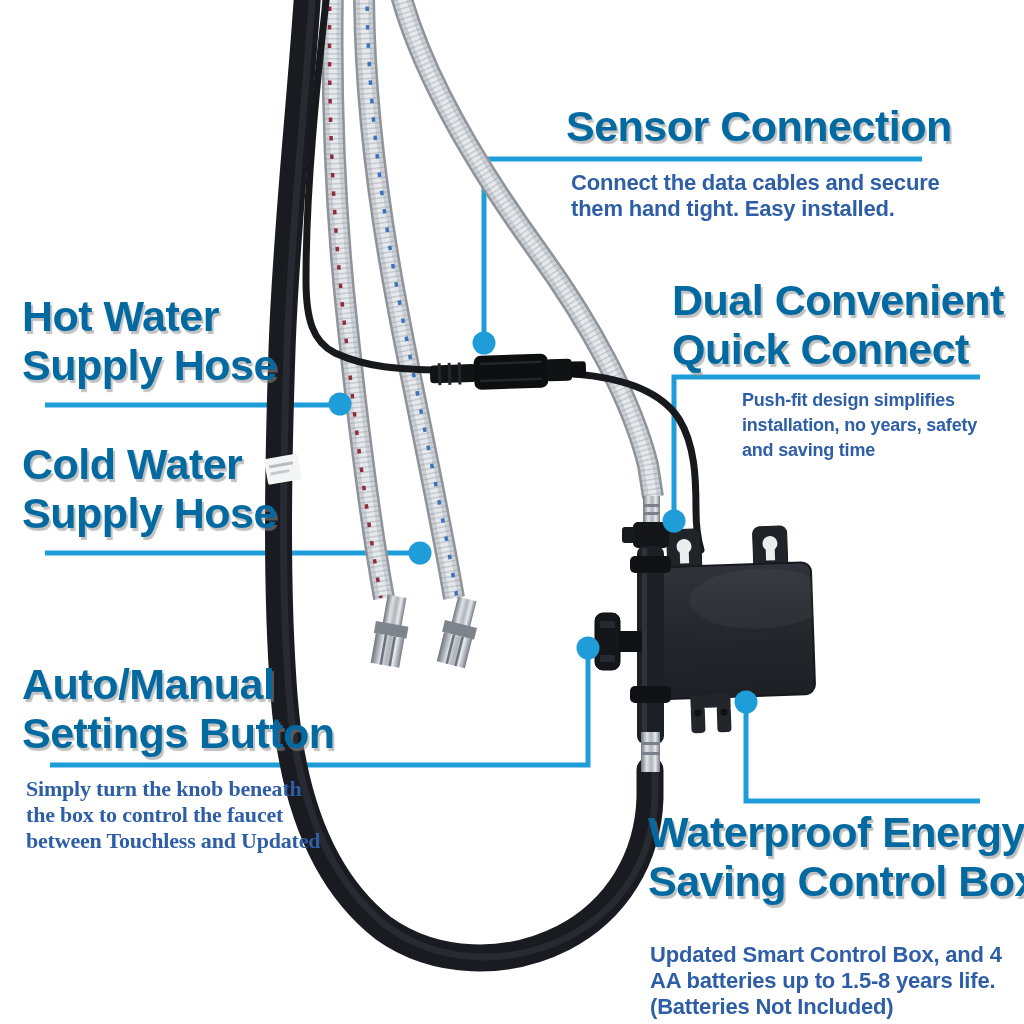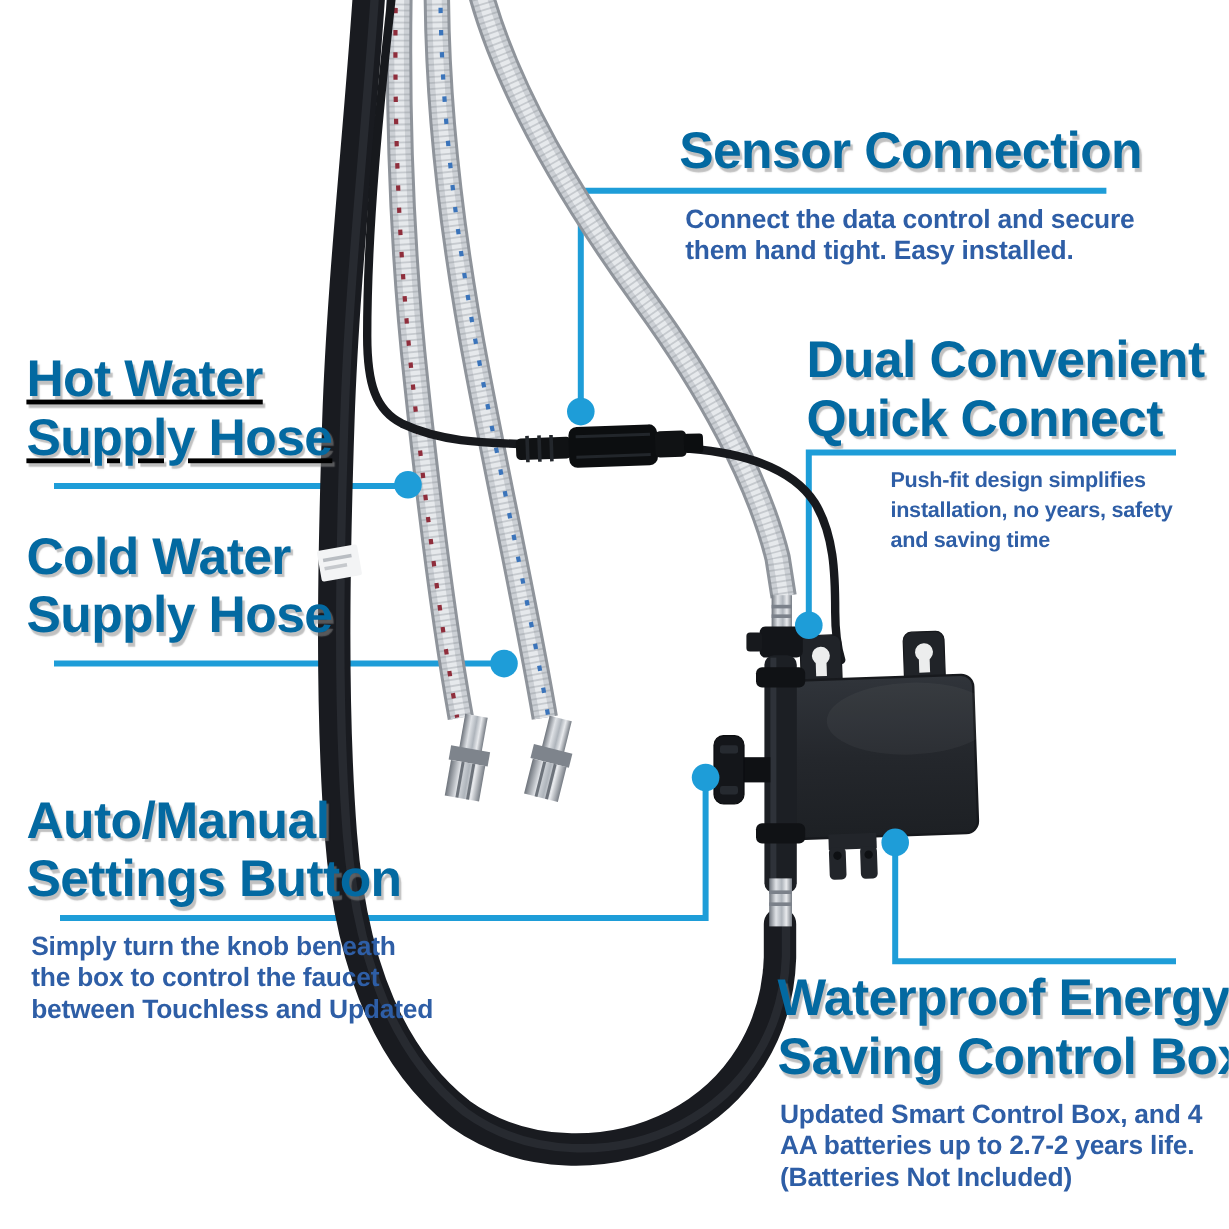--- a/index.html
+++ b/index.html
@@ -164,25 +164,25 @@
       <circle cx="674" cy="521" r="11.5"></circle>
       <circle cx="588" cy="648" r="11.5"></circle>
       <circle cx="746" cy="702" r="11.5"></circle>
     </g>
   </svg>
 
   <div class="ann" style="left:566px;top:102px;">
     <div class="ann-title">Sensor Connection</div>
   </div>
   <div class="ann" style="left:571px;top:170px;">
-    <div class="ann-body">Connect the data control and secure</div>
+    <div class="ann-body">Connect the data cables and secure</div>
     <div class="ann-body">them hand tight. Easy installed.</div>
   </div>
 
-  <div class="ann" style="left:22px;top:292px;text-decoration:underline;">
+  <div class="ann" style="left:22px;top:292px;">
     <div class="ann-title">Hot Water</div>
     <div class="ann-title">Supply Hose</div>
   </div>
 
   <div class="ann" style="left:22px;top:440px;">
     <div class="ann-title">Cold Water</div>
     <div class="ann-title">Supply Hose</div>
   </div>
 
   <div class="ann" style="left:672px;top:276px;">
@@ -192,29 +192,29 @@
   <div class="ann" style="left:742px;top:388px;">
     <div class="ann-body small">Push-fit design simplifies</div>
     <div class="ann-body small">installation, no years, safety</div>
     <div class="ann-body small">and saving time</div>
   </div>
 
   <div class="ann" style="left:22px;top:660px;">
     <div class="ann-title">Auto/Manual</div>
     <div class="ann-title">Settings Button</div>
   </div>
-  <div class="ann" style="left:26px;top:776px;">
+  <div class="ann" style="left:26px;top:776px;font-family:Liberation Serif, serif;">
     <div class="ann-body">Simply turn the knob beneath</div>
     <div class="ann-body">the box to control the faucet</div>
     <div class="ann-body">between Touchless and Updated</div>
   </div>
 
   <div class="ann" style="left:648px;top:808px;">
     <div class="ann-title">Waterproof Energy</div>
     <div class="ann-title">Saving Control Box</div>
   </div>
-  <div class="ann" style="left:650px;top:916px;">
+  <div class="ann" style="left:650px;top:942px;">
     <div class="ann-body">Updated Smart Control Box, and 4</div>
-    <div class="ann-body">AA batteries up to 2.7-2 years life.</div>
+    <div class="ann-body">AA batteries up to 1.5-8 years life.</div>
     <div class="ann-body">(Batteries Not Included)</div>
   </div>
 
 </div>
 
 </body></html>

